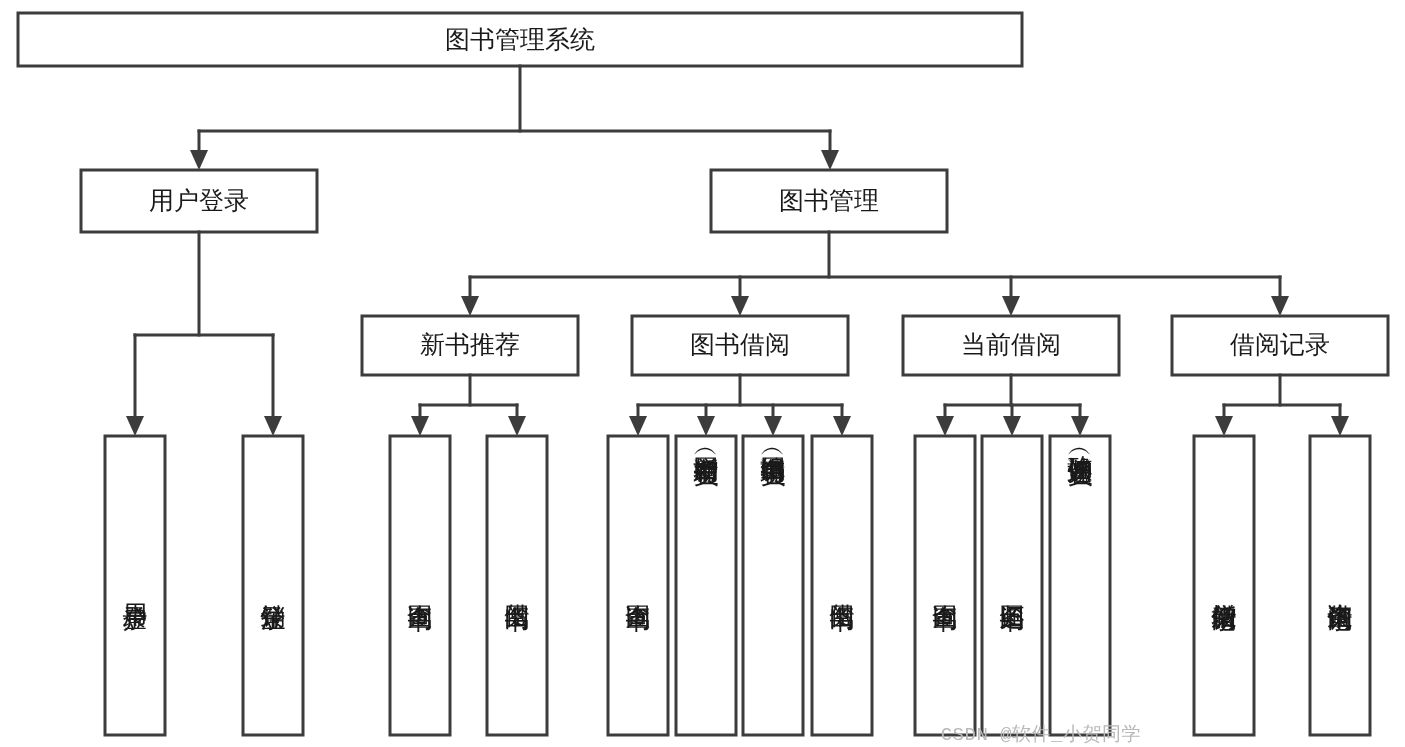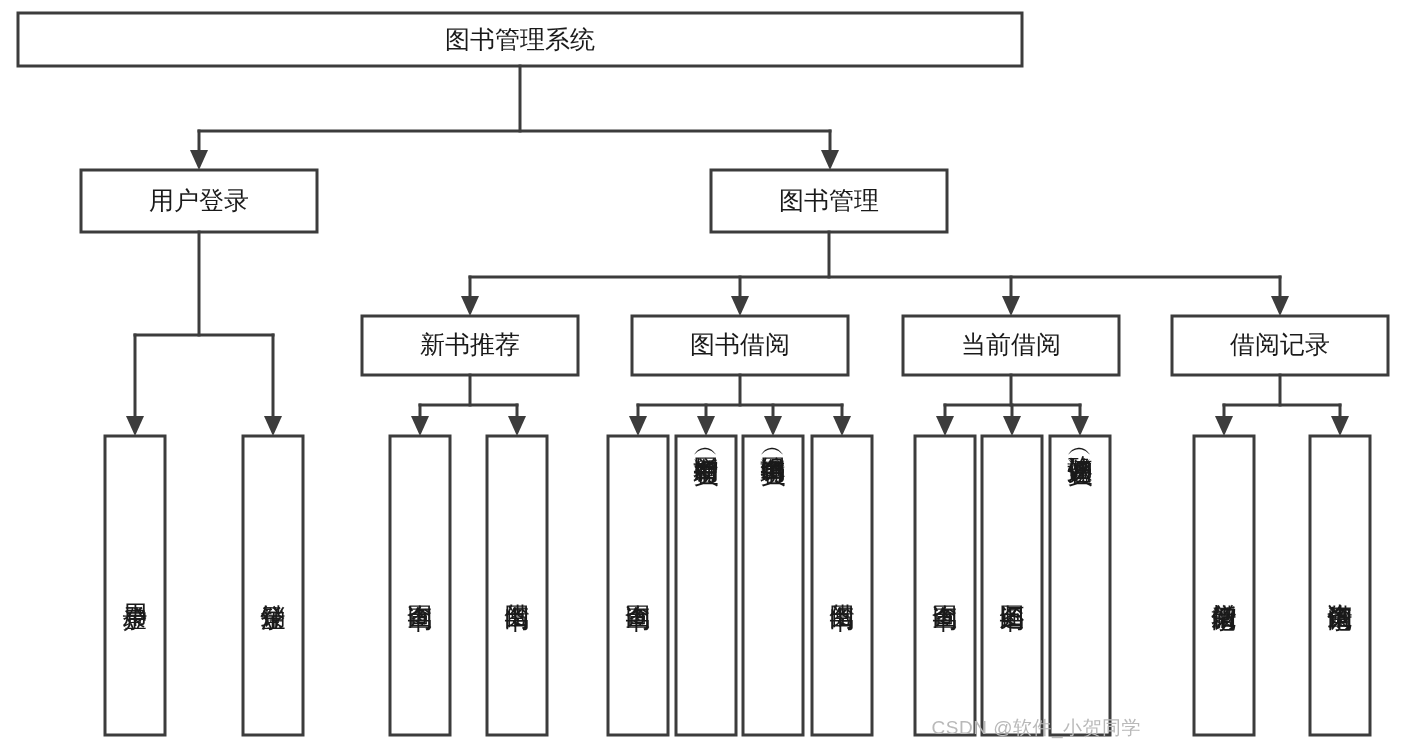--- a/index.html
+++ b/index.html
@@ -63,22 +63,22 @@
     font-size: 25px;
     line-height: 1.08;
     color: #1a1a1a;
     letter-spacing: 1px;
     white-space: nowrap;
     text-align: center;
   }
   .watermark {
     position: absolute;
     right: 8px;
-    bottom: 6px;
-    font-family: Liberation Sans, sans-serif;
+    bottom: 0;
+    font-family: Liberation Mono, monospace;
     font-size: 19px;
     color: #b9b9b9;
     letter-spacing: 0.5px;
     white-space: nowrap;
   }
 </style>
 </head>
 <body>
 
 <div id="diagram-root">

